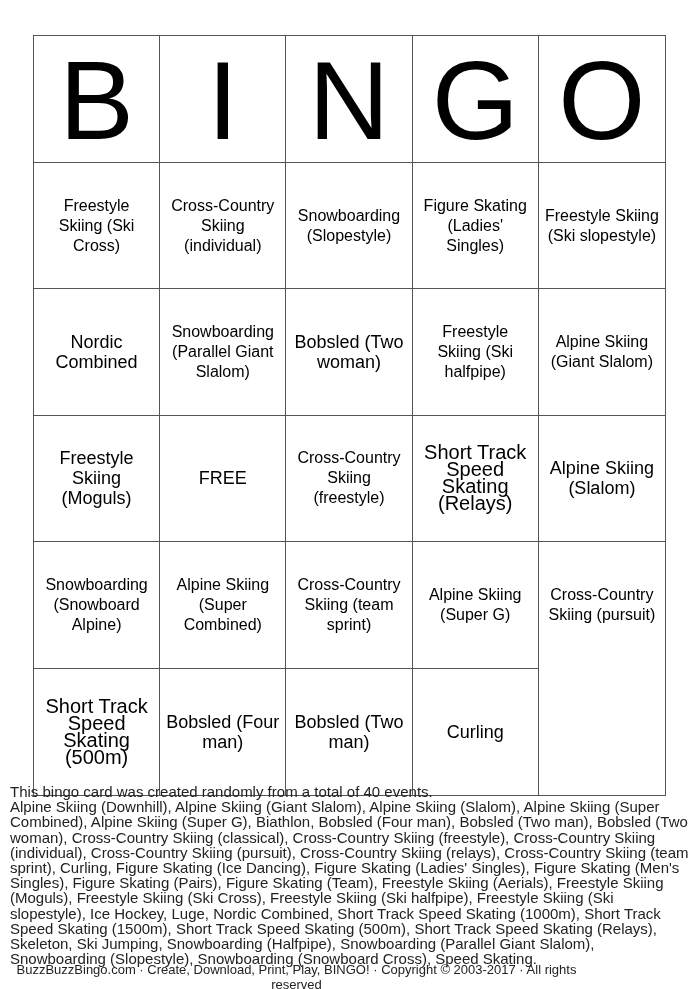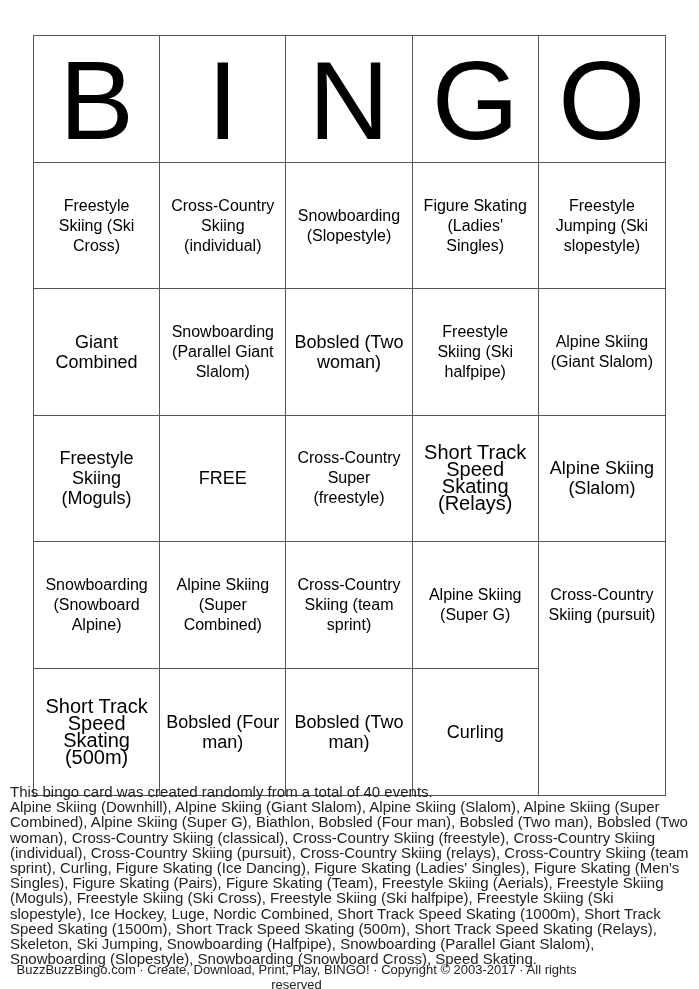--- a/index.html
+++ b/index.html
@@ -24,30 +24,30 @@
   <div class="cell hdr">I</div>
   <div class="cell hdr">N</div>
   <div class="cell hdr">G</div>
   <div class="cell hdr">O</div>
 
   <div class="cell s16">Freestyle Skiing (Ski Cross)</div>
   <div class="cell s16">Cross-Country Skiing (individual)</div>
   <div class="cell s16">Snowboarding (Slopestyle)</div>
   <div class="cell s16">Figure Skating (Ladies' Singles)</div>
 
-  <div class="cell s16">Freestyle Jumping (Ski slopestyle)</div>
-  <div class="cell s18">Giant Combined</div>
+  <div class="cell s16">Freestyle Skiing (Ski slopestyle)</div>
+  <div class="cell s18">Nordic Combined</div>
   <div class="cell s16">Snowboarding (Parallel Giant Slalom)</div>
   <div class="cell s18">Bobsled (Two woman)</div>
   <div class="cell s16">Freestyle Skiing (Ski halfpipe)</div>
 
   <div class="cell s16">Alpine Skiing (Giant Slalom)</div>
   <div class="cell s18">Freestyle Skiing (Moguls)</div>
   <div class="cell s18">FREE</div>
-  <div class="cell s16">Cross-Country Super (freestyle)</div>
+  <div class="cell s16">Cross-Country Skiing (freestyle)</div>
   <div class="cell s14">Short Track Speed Skating (Relays)</div>
 
   <div class="cell s18">Alpine Skiing (Slalom)</div>
   <div class="cell s16">Snowboarding (Snowboard Alpine)</div>
   <div class="cell s16">Alpine Skiing (Super Combined)</div>
   <div class="cell s16">Cross-Country Skiing (team sprint)</div>
   <div class="cell s16">Alpine Skiing (Super G)</div>
 
   <div class="cell s16 row-last">Cross-Country Skiing (pursuit)</div>
   <div class="cell s14 row-last">Short Track Speed Skating (500m)</div>

